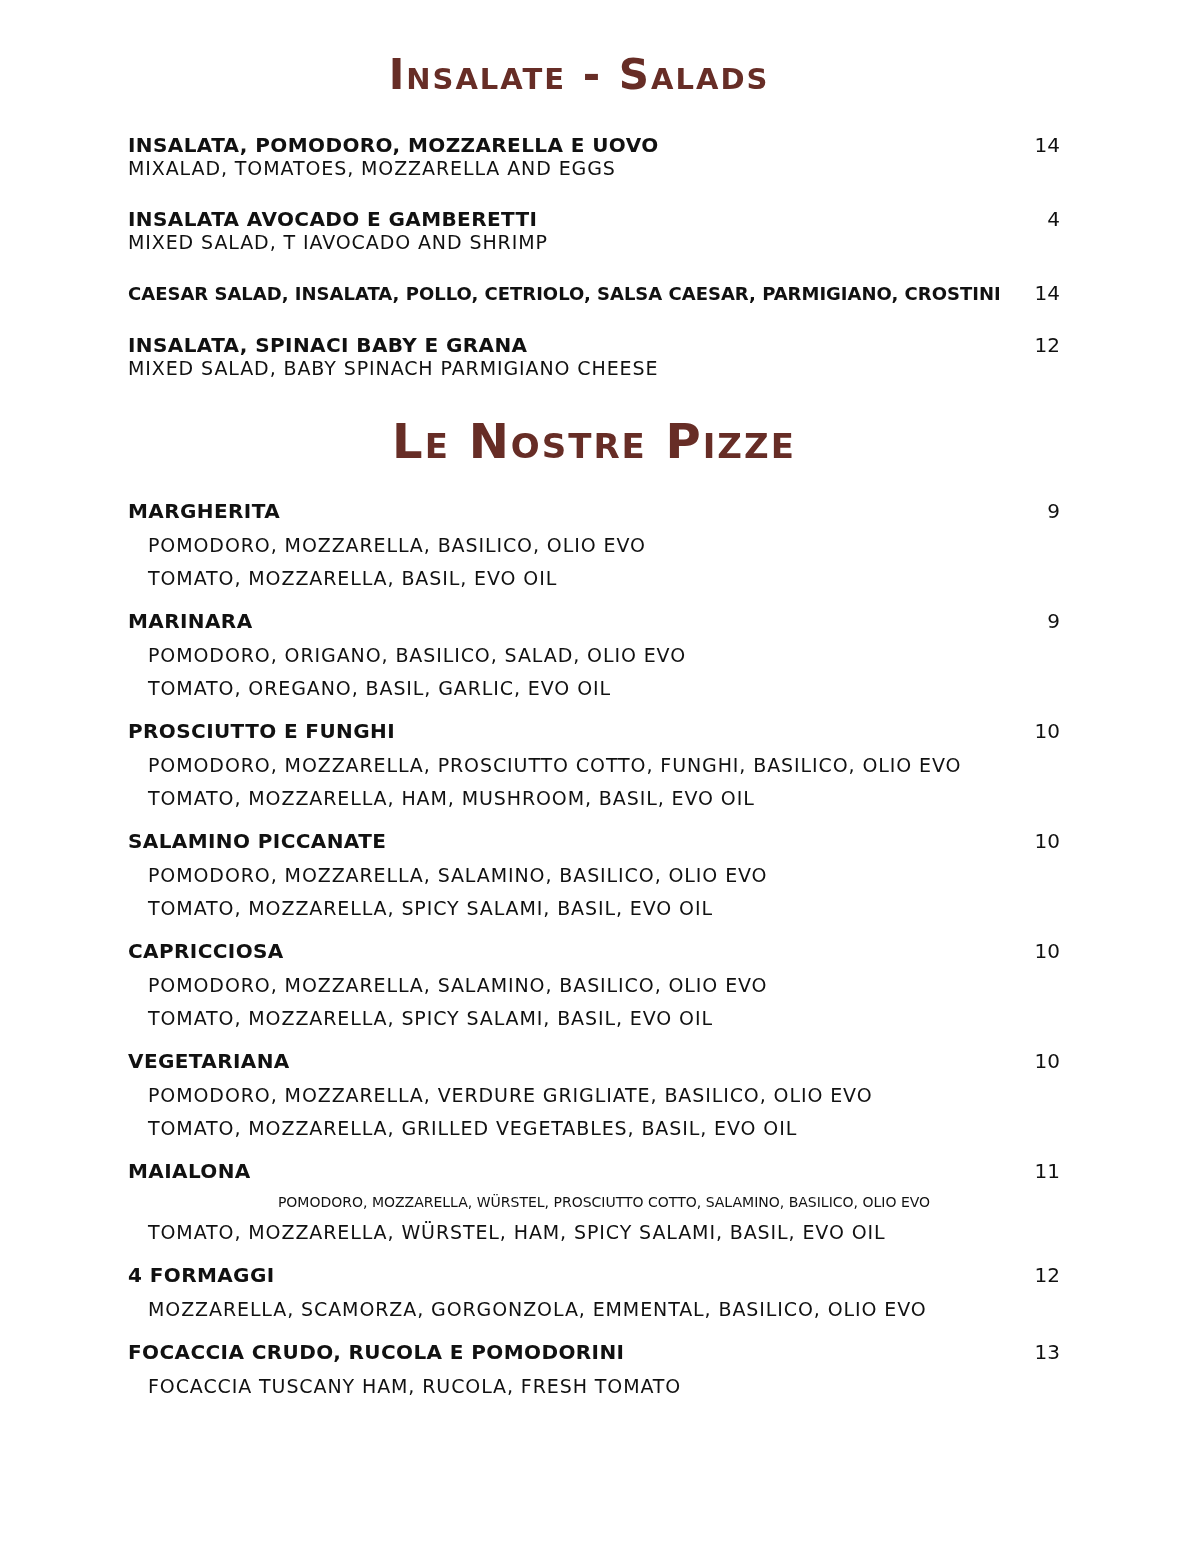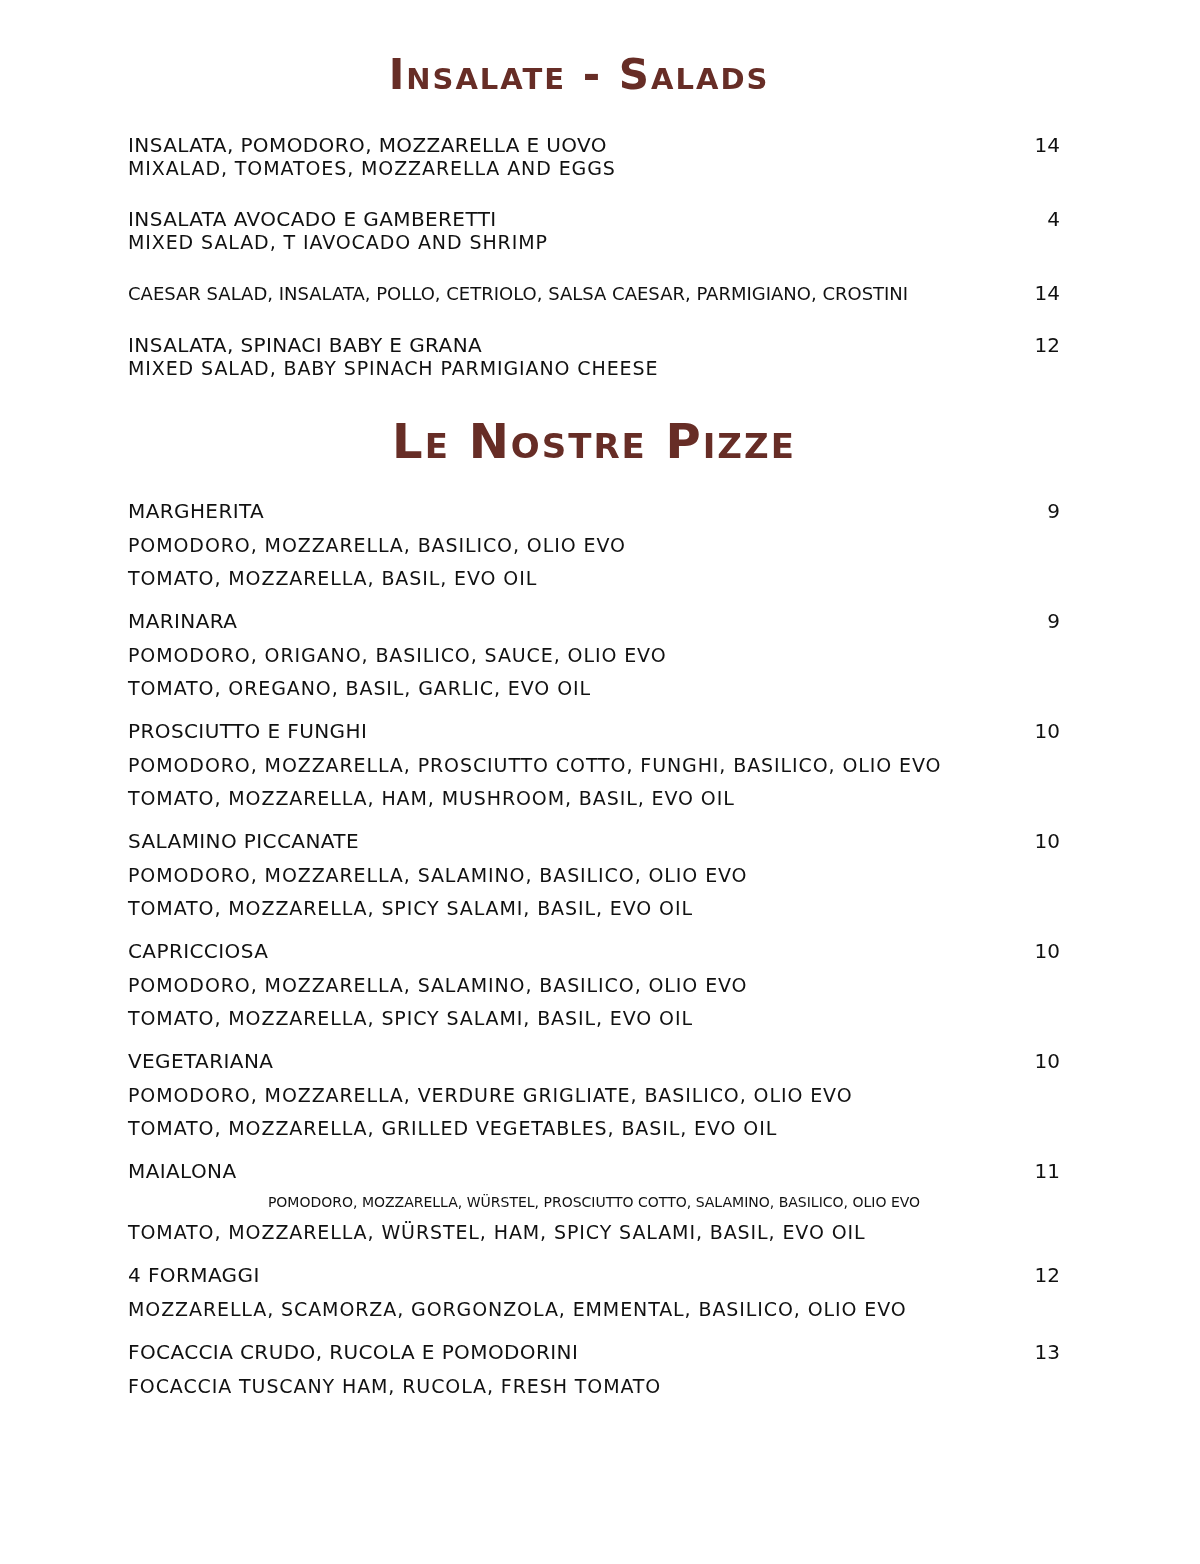--- a/index.html
+++ b/index.html
@@ -34,21 +34,21 @@
     margin-bottom: 30px;
   }
   .item { margin-bottom: 28px; }
   .item.pizza { margin-bottom: 20px; }
   .item-head {
     display: flex;
     justify-content: space-between;
     align-items: baseline;
   }
   .item-name {
-    font-weight: normal;
+    font-weight: bold;
     font-size: 20px;
     letter-spacing: 0.4px;
     white-space: nowrap;
   }
   .item-name.fit-sm {
     font-size: 18px;
     letter-spacing: 0px;
   }
   .item-price {
     font-size: 20px;
@@ -62,21 +62,21 @@
     font-size: 19px;
     letter-spacing: 0.9px;
     margin-top: 0;
     white-space: nowrap;
   }
   .item-desc.fit-sm {
     font-size: 14px;
     letter-spacing: 0px;
     text-align: center;
   }
-  .item.pizza .item-desc { margin-top: 11px; }
+  .item.pizza .item-desc { margin-top: 11px; margin-left: 20px; }
 </style>
 </head>
 <body>
 
 <div class="page">
 
   <div class="section-title salads">Insalate - Salads</div>
 
   <div class="item">
     <div class="item-head">
@@ -118,21 +118,21 @@
     </div>
     <div class="item-desc">POMODORO, MOZZARELLA, BASILICO, OLIO EVO</div>
     <div class="item-desc">TOMATO, MOZZARELLA, BASIL, EVO OIL</div>
   </div>
 
   <div class="item pizza">
     <div class="item-head">
       <span class="item-name">MARINARA</span>
       <span class="item-price">9</span>
     </div>
-    <div class="item-desc">POMODORO, ORIGANO, BASILICO, SAUCE, OLIO EVO</div>
+    <div class="item-desc">POMODORO, ORIGANO, BASILICO, SALAD, OLIO EVO</div>
     <div class="item-desc">TOMATO, OREGANO, BASIL, GARLIC, EVO OIL</div>
   </div>
 
   <div class="item pizza">
     <div class="item-head">
       <span class="item-name">PROSCIUTTO E FUNGHI</span>
       <span class="item-price">10</span>
     </div>
     <div class="item-desc">POMODORO, MOZZARELLA, PROSCIUTTO COTTO,  FUNGHI, BASILICO, OLIO EVO</div>
     <div class="item-desc">TOMATO, MOZZARELLA, HAM, MUSHROOM, BASIL, EVO OIL</div>

